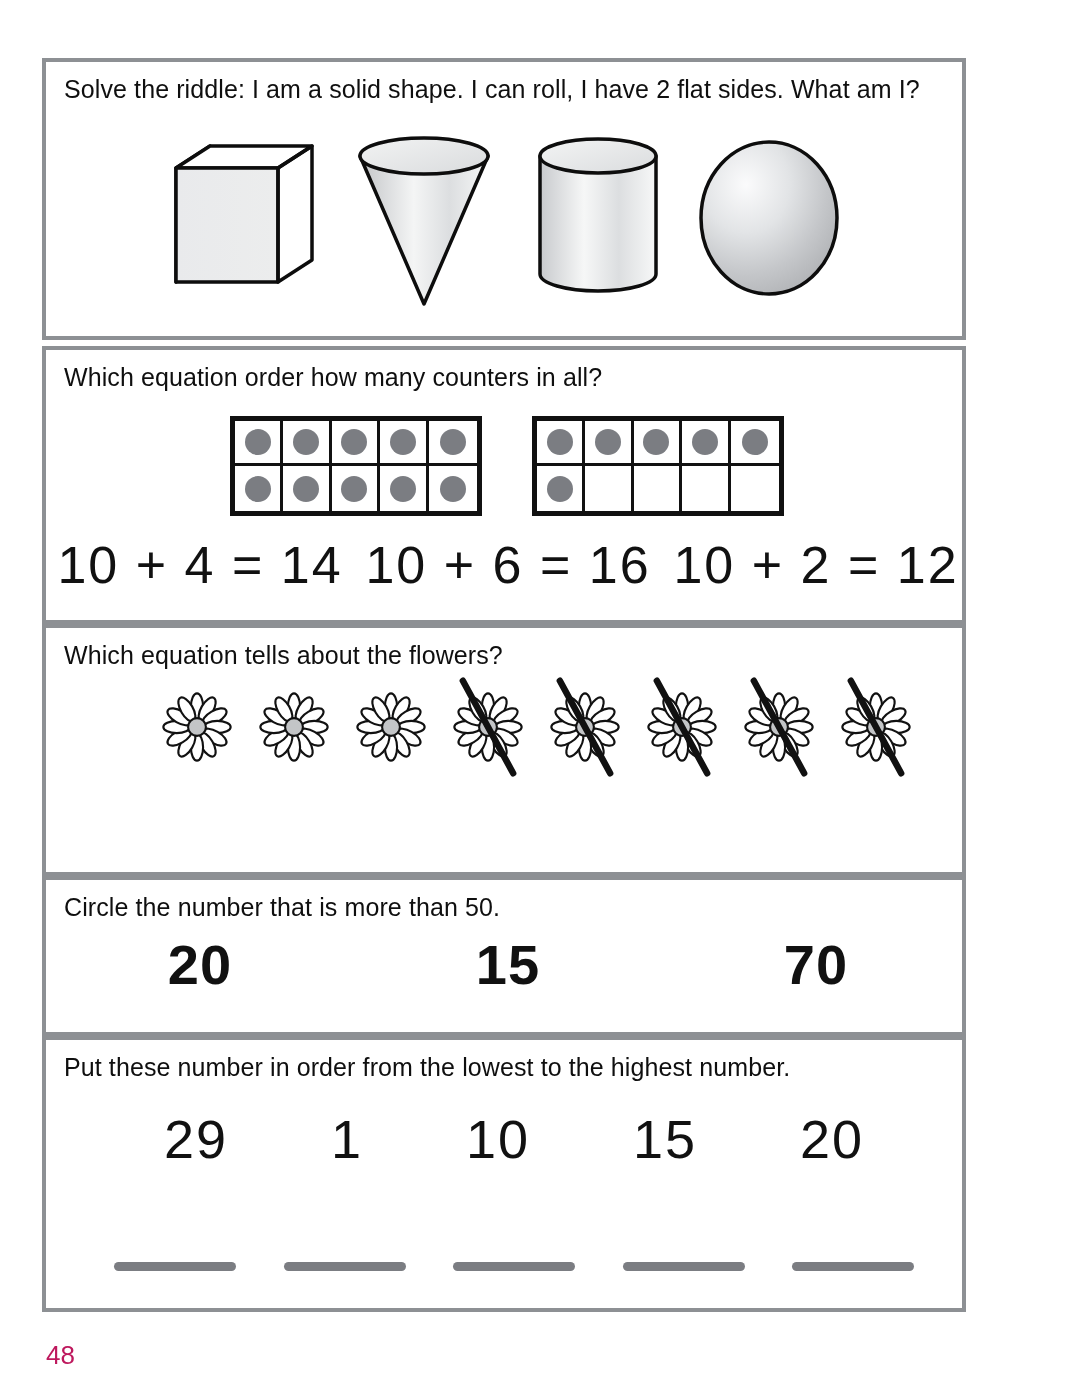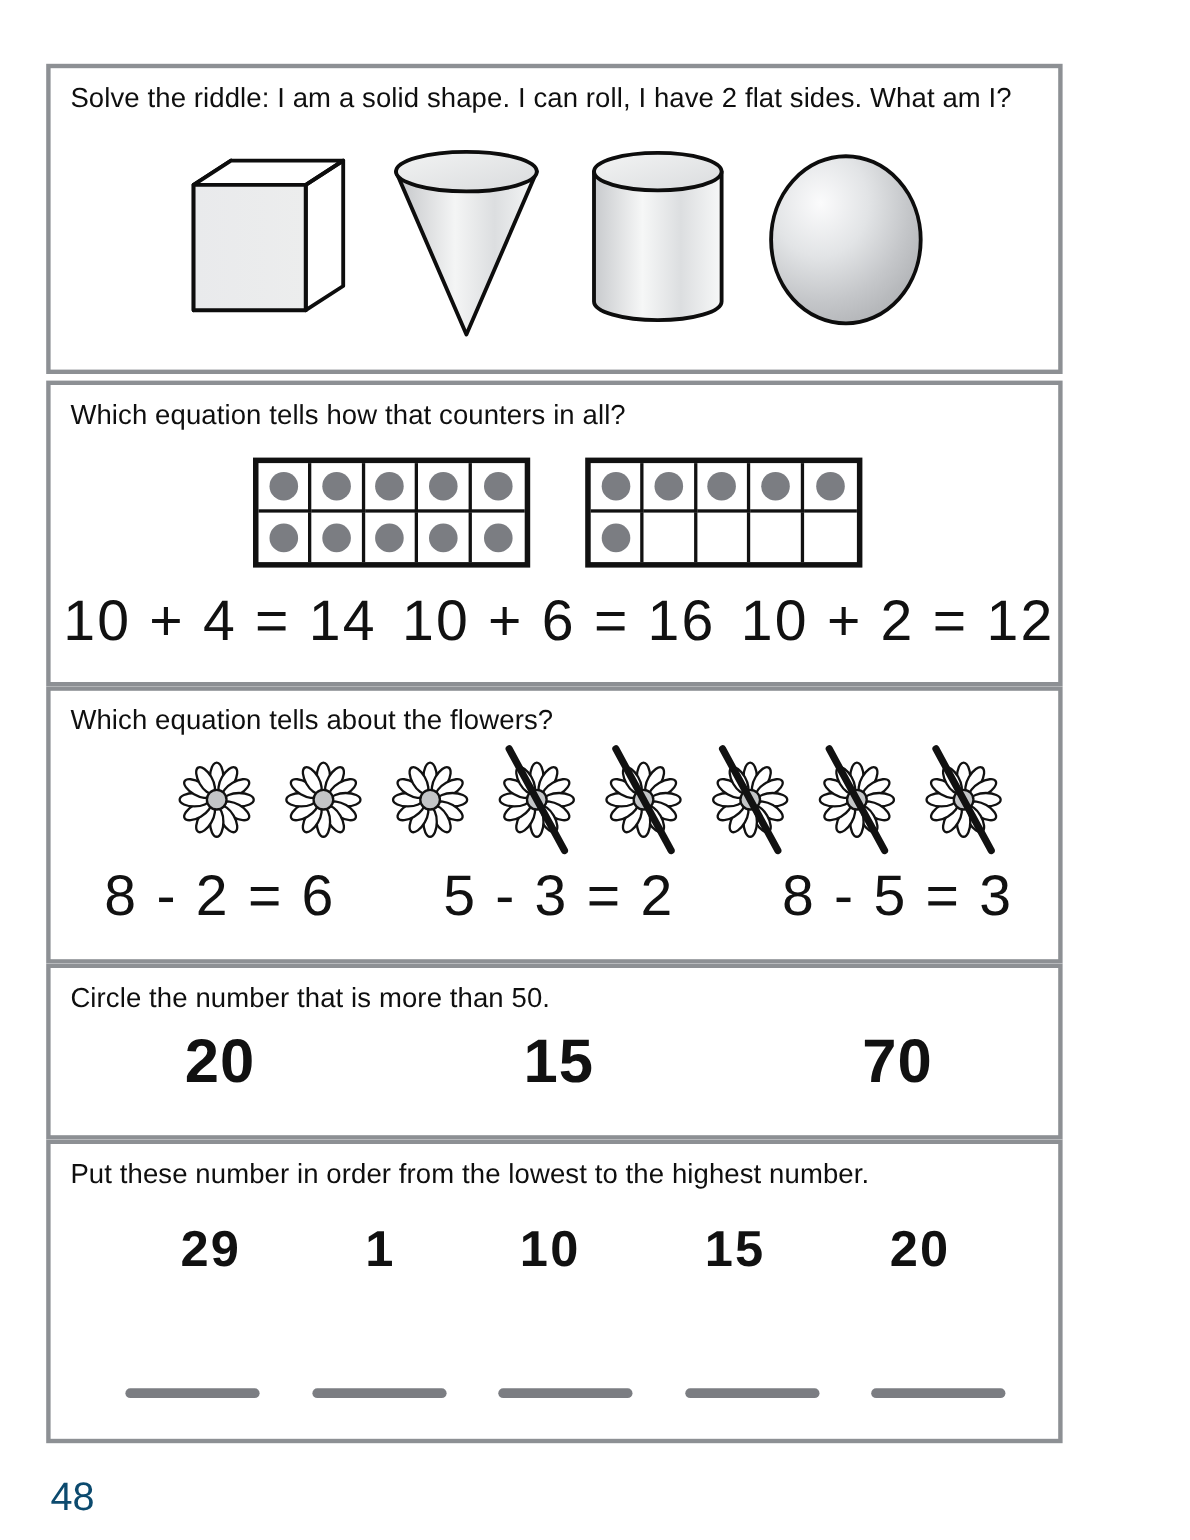--- a/index.html
+++ b/index.html
@@ -159,24 +159,23 @@
   #box-order { left: 42px; top: 1036px; width: 924px; height: 276px; }
   .order-number-row {
     position: absolute;
     left: 118px; top: 68px;
     width: 700px;
     display: flex;
     justify-content: space-between;
     align-items: center;
   }
   .order-number {
-    font-size: 46px;
+    font-size: 54px;
     letter-spacing: 2px;
     color: #111111;
-    font-weight: bold;
   }
   .answer-lines {
     position: absolute;
     left: 68px; top: 222px;
     width: 800px;
     display: flex;
     justify-content: space-between;
     align-items: center;
   }
   .answer-line {
@@ -184,22 +183,22 @@
     height: 9px;
     border-radius: 5px;
     background: #7b7d82;
   }
 
   
   #page-number {
     position: absolute;
     left: 46px;
     top: 1340px;
-    font-size: 36px;
-    color: #0c4a6e;
+    font-size: 26px;
+    color: #be185d;
   }
 
   svg { display: block; overflow: visible; }
 </style>
 </head>
 <body>
 
 <div class="page">
 
   <div class="box" id="box-shapes">
@@ -283,21 +282,21 @@
             </radialGradient>
           </defs>
           <ellipse cx="75" cy="84" rx="68" ry="76" fill="url(#sphereFill)" stroke="#0d0d0d" stroke-width="3.5"></ellipse>
         </svg>
       </div>
 
     </div>
   </div>
 
   <div class="box" id="box-counters">
-    <div class="prompt">Which equation tells how that counters in all?</div>
+    <div class="prompt">Which equation order how many counters in all?</div>
 
     <div class="tenframes">
       <div class="tenframe" id="tenframe-a">
         <div class="tf-cell">
             <span class="counter"></span>
           </div>
         <div class="tf-cell">
             <span class="counter"></span>
           </div>
         <div class="tf-cell">
@@ -499,25 +498,20 @@
             <ellipse cx="43" cy="18" rx="7.5" ry="16.5" fill="#ffffff" stroke="#111111" stroke-width="2.6" transform="rotate(240 43 43)"></ellipse>
             <ellipse cx="43" cy="18" rx="7.5" ry="16.5" fill="#ffffff" stroke="#111111" stroke-width="2.6" transform="rotate(270 43 43)"></ellipse>
             <ellipse cx="43" cy="18" rx="7.5" ry="16.5" fill="#ffffff" stroke="#111111" stroke-width="2.6" transform="rotate(300 43 43)"></ellipse>
             <ellipse cx="43" cy="18" rx="7.5" ry="16.5" fill="#ffffff" stroke="#111111" stroke-width="2.6" transform="rotate(330 43 43)"></ellipse>
             <circle cx="43" cy="43" r="11" fill="#c3c5c7" stroke="#111111" stroke-width="2.6"></circle>
             <line x1="12" y1="-14" x2="74" y2="100" stroke="#111111" stroke-width="8" stroke-linecap="round"></line>
           </svg>
         </div>
       </div>
 
-    <div class="eq-row" id="eq-row-flowers">
-      <span class="equation">8 - 2 = 6</span>
-      <span class="equation">5 - 3 = 2</span>
-      <span class="equation">8 - 5 = 3</span>
-    </div>
   </div>
 
   <div class="box" id="box-circle">
     <div class="prompt">Circle the number that is more than 50.</div>
     <div class="bold-number-row">
       <span class="bold-number">20</span>
       <span class="bold-number">15</span>
       <span class="bold-number">70</span>
     </div>
   </div>

